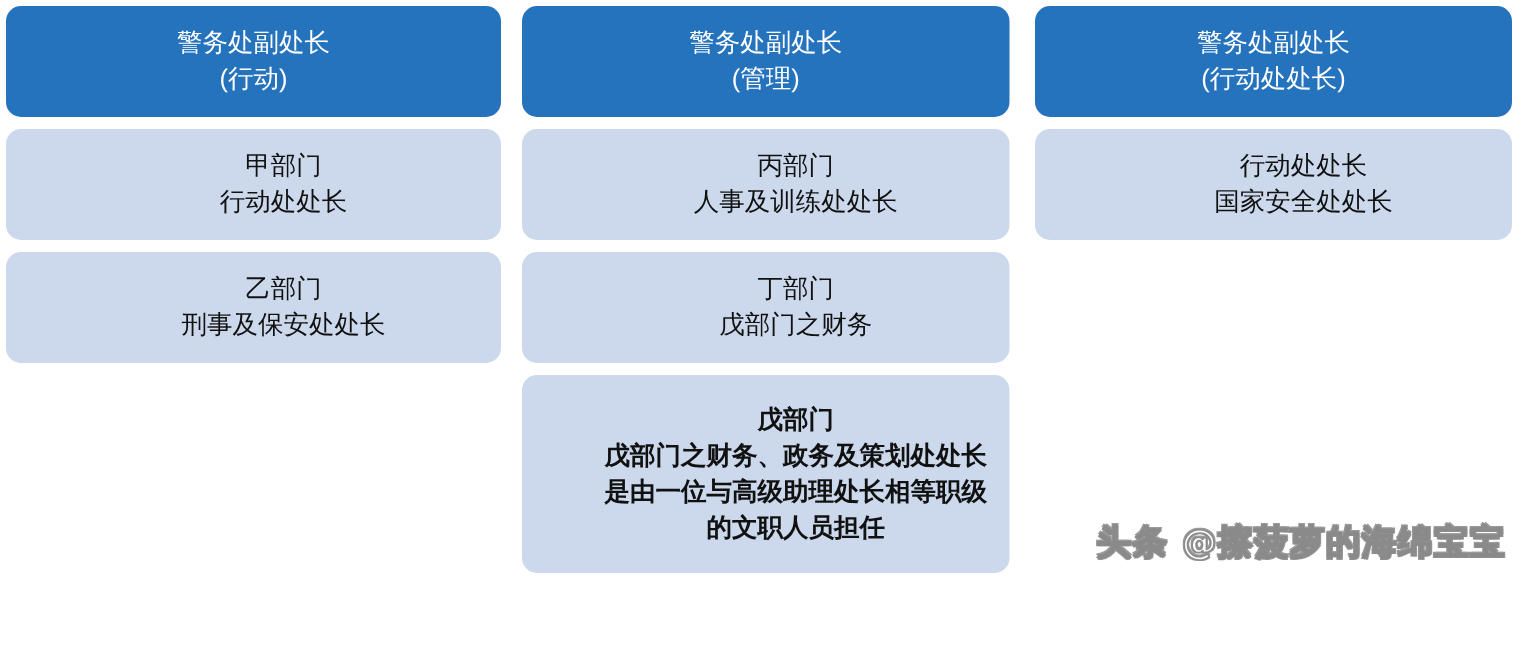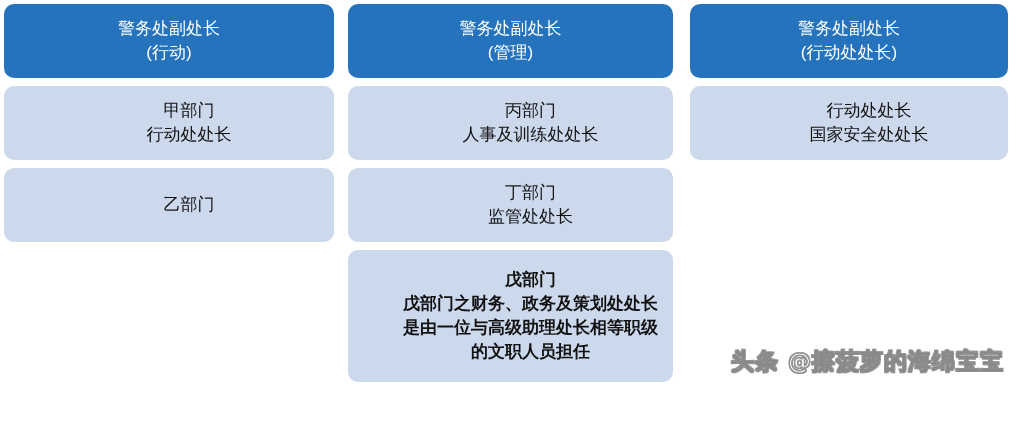--- a/index.html
+++ b/index.html
@@ -107,39 +107,40 @@
       <span class="node-line">(行动)</span>
     </div>
 
     <div class="node node-body">
       <span class="node-line node-title">甲部门</span>
       <span class="node-line">行动处处长</span>
     </div>
 
     <div class="node node-body">
       <span class="node-line node-title">乙部门</span>
+      <span class="node-line">刑事及保安处处长</span>
     </div>
 
   </div>
 
   <div class="column column-management">
 
     <div class="node node-header">
       <span class="node-line node-title">警务处副处长</span>
       <span class="node-line">(管理)</span>
     </div>
 
     <div class="node node-body">
       <span class="node-line node-title">丙部门</span>
       <span class="node-line">人事及训练处处长</span>
     </div>
 
     <div class="node node-body">
       <span class="node-line node-title">丁部门</span>
-      <span class="node-line">监管处处长</span>
+      <span class="node-line">戊部门之财务</span>
     </div>
 
     <div class="node node-body node-body-tall">
       <span class="node-line node-title">戊部门</span>
       <span class="node-line">戊部门之财务、政务及策划处处长</span>
       <span class="node-line">是由一位与高级助理处长相等职级</span>
       <span class="node-line">的文职人员担任</span>
     </div>
 
   </div>

